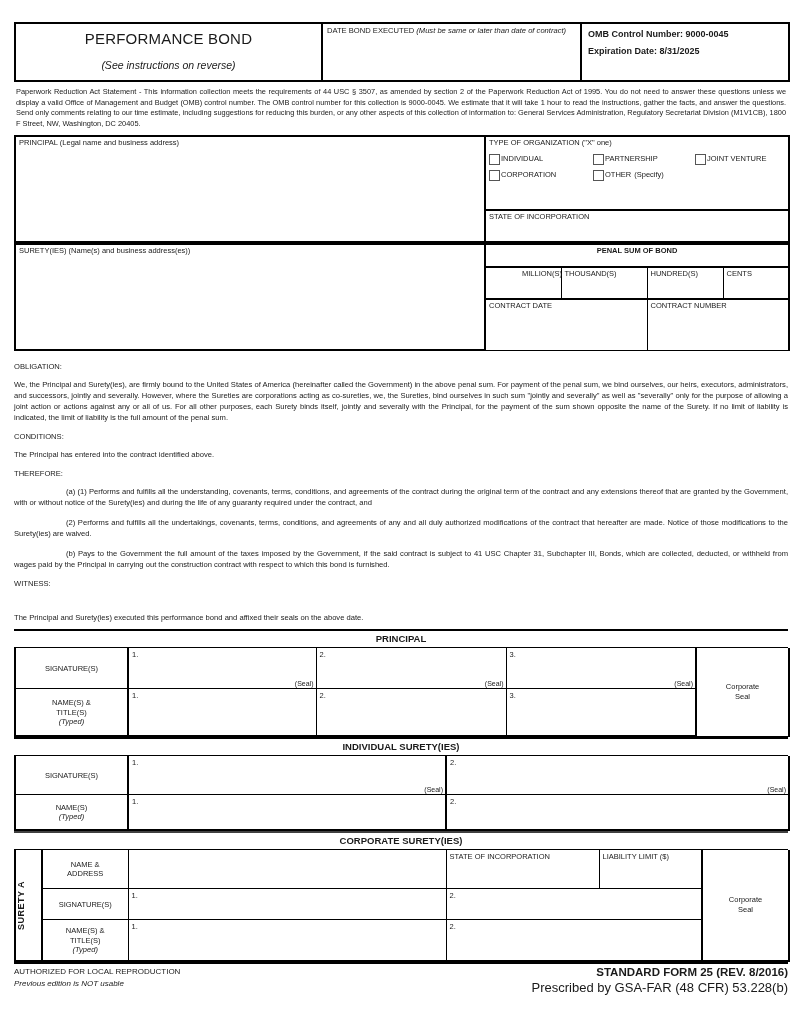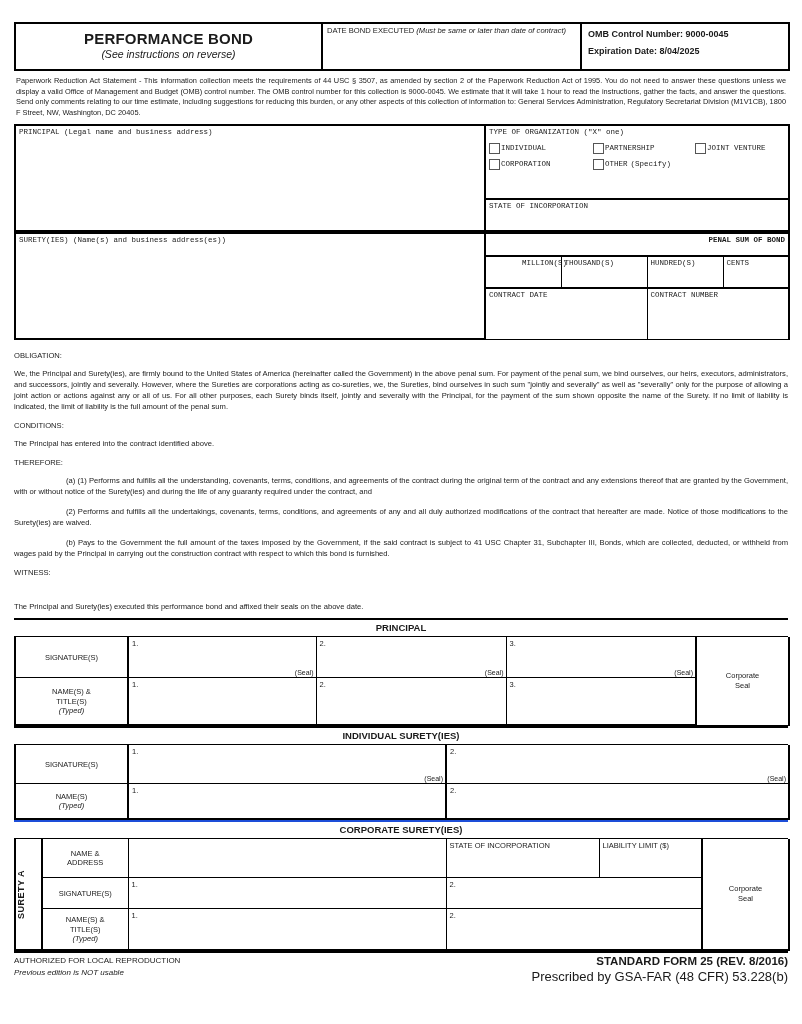--- a/index.html
+++ b/index.html
@@ -40,24 +40,24 @@
   .header-tbl { margin-top: 22px; }
   .header-tbl td { border: 1px solid #000; padding: 0; }
   .hdr-outer { border: 2px solid #000 !important; }
   .title-cell {
     text-align: center;
     vertical-align: middle;
     padding: 6px 4px 9px 4px !important;
   }
   .title-main {
     font-size: 15px;
-    font-weight: bold;
+    font-weight: normal;
     letter-spacing: 0.2px;
     display: block;
-    margin-bottom: 1px;
+    margin-bottom: 12px;
   }
   .title-sub {
     font-size: 10.5px;
     font-style: italic;
     display: block;
   }
   .date-cell { padding: 3px 4px !important; vertical-align: top; }
   .date-cell .lbl { font-size: 7.6px; }
   .date-cell .ital { font-style: italic; }
   .omb-cell { padding: 5px 6px !important; vertical-align: top; }
@@ -73,21 +73,21 @@
   .pra {
     margin-top: 3px;
     font-size: 7.4px;
     line-height: 1.42;
     text-align: justify;
     padding: 2px 2px 3px 2px;
   }
 
   
   .block-tbl { margin-top: 3px; }
-  .block-tbl td { padding: 3px 4px; font-family: Liberation Mono, monospace; }
+  .block-tbl td { padding: 3px 4px; }
   .b-outer { border: 2px solid #000 !important; }
 
   .field-label { font-size: 7.5px; }
 
   .org-head { font-size: 7.5px; margin-bottom: 6px; }
   .cb-row { display: flex; align-items: flex-start; margin-bottom: 5px; }
   .cb-item { display: flex; align-items: flex-start; }
   .cb {
     width: 9px; height: 9px;
     border: 1px solid #555;
@@ -195,21 +195,21 @@
       <td class="hdr-outer title-cell">
         <span class="title-main">PERFORMANCE BOND</span>
         <span class="title-sub">(See instructions on reverse)</span>
       </td>
       <td class="hdr-outer date-cell">
         <span class="lbl">DATE BOND EXECUTED</span>
         <span class="lbl ital">(Must be same or later than date of contract)</span>
       </td>
       <td class="hdr-outer omb-cell">
         <div class="omb-line">OMB Control Number:  9000-0045</div>
-        <div class="omb-line">Expiration Date:  8/04/2025</div>
+        <div class="omb-line">Expiration Date:  8/31/2025</div>
       </td>
     </tr>
   </tbody>
     </table>
 
   <div class="pra">Paperwork Reduction Act Statement - This information collection meets the requirements of 44 USC § 3507, as amended by section 2 of the Paperwork Reduction Act of 1995.  You do not need to answer these questions unless we display a valid Office of Management and Budget (OMB) control number.  The OMB control number for this collection is 9000-0045.  We estimate that it will take 1 hour to read the instructions, gather the facts, and answer the questions.  Send only comments relating to our time estimate, including suggestions for reducing this burden, or any other aspects of this collection of information to:   General Services Administration, Regulatory Secretariat Division (M1V1CB), 1800 F Street, NW, Washington, DC  20405.</div>
 
   <table class="block-tbl grid">
     <colgroup>
       <col style="width:470px">
@@ -270,21 +270,21 @@
         <col style="width:86px">
         <col style="width:76px">
         <col style="width:66px">
     </colgroup>
     <tbody>
         <tr>
       <td rowspan="4" class="b-outer" style="height:100px;">
         <span class="field-label">SURETY(IES)</span>
         <span class="field-label ital">(Name(s) and business address(es))</span>
       </td>
-      <td colspan="4" class="penal-head b-outer" style="border-bottom:1px solid #000;text-align:right;">PENAL SUM OF BOND</td>
+      <td colspan="4" class="penal-head b-outer" style="border-bottom:1px solid #000;">PENAL SUM OF BOND</td>
     </tr>
     <tr>
       <td style="height:26px;border-left:2px solid #000;padding-left:36px;">
         <span>MILLION(S)</span>
       </td>
       <td>
         <span>THOUSAND(S)</span>
       </td>
       <td>
         <span>HUNDRED(S)</span>
@@ -393,21 +393,21 @@
       <td style="border-bottom:2px solid #000;">
         <span class="num">1.</span>
       </td>
       <td class="outer-lr" style="border-bottom:2px solid #000;">
         <span class="num">2.</span>
       </td>
     </tr>
   </tbody>
     </table>
 
-  <div class="sec-band" style="border-top:2px solid #1d4ed8;">CORPORATE SURETY(IES)</div>
+  <div class="sec-band" style="border-top:2px solid #404040;">CORPORATE SURETY(IES)</div>
   <table class="sig-tbl">
     <colgroup>
       <col style="width:27px">
         <col style="width:86px">
         <col style="width:318px">
       <col style="width:153px">
         <col style="width:103px">
         <col style="width:87px">
     </colgroup>
     <tbody>

